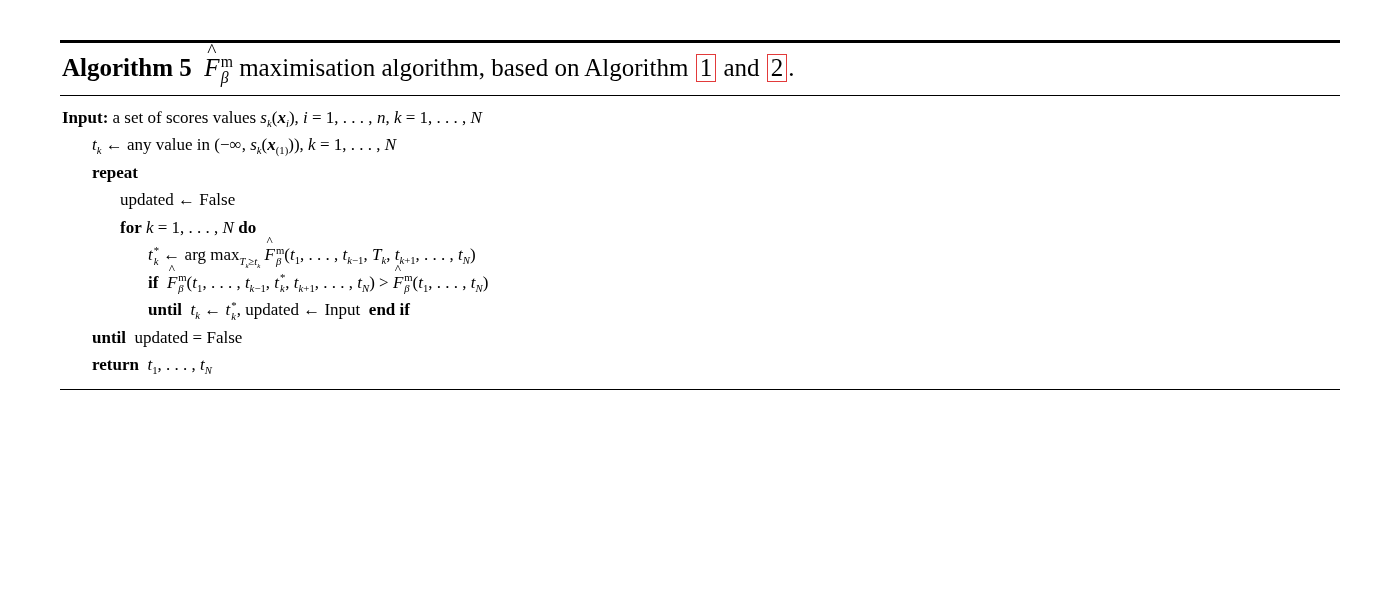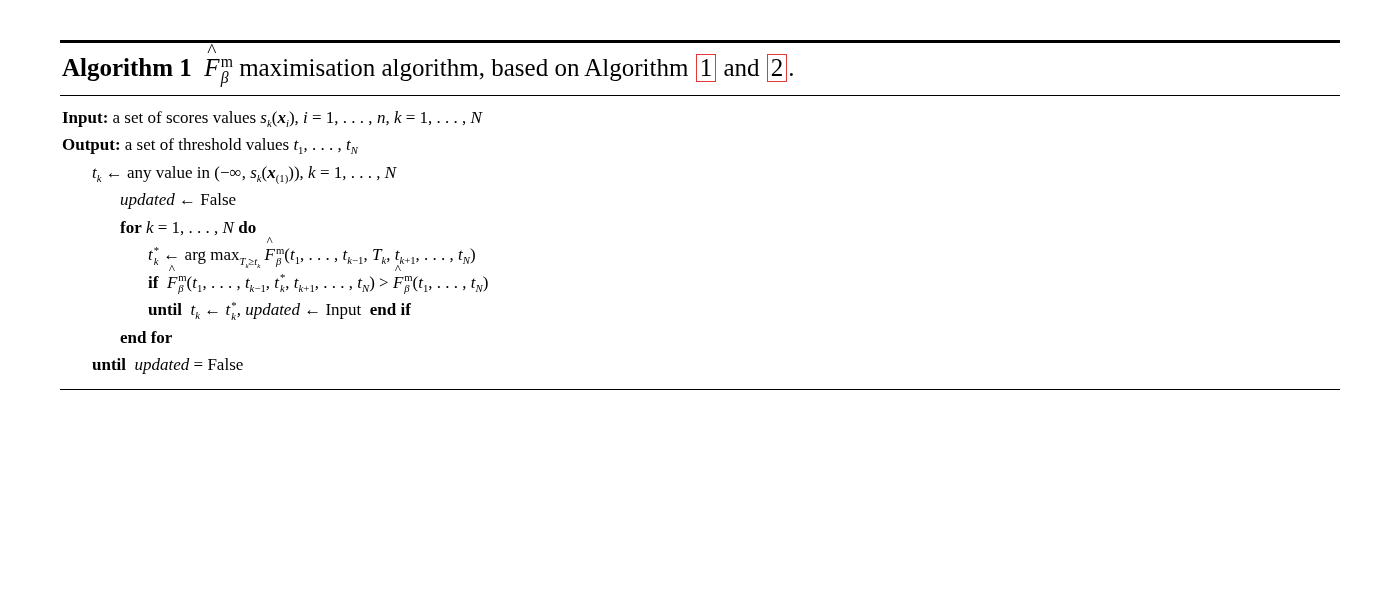--- a/index.html
+++ b/index.html
@@ -52,21 +52,21 @@
     font-size: 17px;
     line-height: 1.62;
   }
   .line {
     white-space: nowrap;
   }
   .ind1 { padding-left: 30px; }
   .ind2 { padding-left: 58px; }
   .ind3 { padding-left: 86px; }
   .kw { font-weight: bold; }
-  .it { font-style: italic; }
+  .it { }
   .mathit { font-style: italic; }
   .ref-box {
     display: inline-block;
     border: 1.5px solid #e23a3a;
     padding: 0 3px;
     line-height: 1.05;
     margin: 0 1px;
     vertical-align: baseline;
   }
   
@@ -100,48 +100,45 @@
 </style>
 </head>
 <body>
 
 <div class="page">
   <div class="algo">
 
     <div class="rule-top"></div>
 
     <div class="title-row">
-      <b>Algorithm 1</b>
+      <b>Algorithm 5</b>
       <span>
         &nbsp;<span class="hatwrap"><span class="hat">^</span><span class="mathit">F</span></span><span class="subsup"><span class="s1">m</span><span class="s2"><span class="mathit">β</span></span></span>
       </span><span> maximisation algorithm, based on Algorithm </span><span class="ref-box">1</span><span> and </span><span class="ref-box">2</span><span>.</span>
     </div>
 
     <div class="rule-mid"></div>
 
     <div class="body">
 
       <div class="line">
         <span class="kw">Input:</span>
         <span>
           a set of scores values <span class="mathit">s</span><sub><span class="mathit">k</span></sub>(<span class="bf mathit">x</span><sub><span class="mathit">i</span></sub>), <span class="mathit">i</span> = 1, . . . , <span class="mathit">n</span>, <span class="mathit">k</span> = 1, . . . , <span class="mathit">N</span>
         </span>
       </div>
 
-      <div class="line">
-        <span class="kw">Output:</span>
-        <span>
-          a set of threshold values <span class="mathit">t</span><sub>1</sub>, . . . , <span class="mathit">t</span><sub><span class="mathit">N</span></sub>
-        </span>
-      </div>
 
       <div class="line ind1">
         <span class="mathit">t</span><sub><span class="mathit">k</span></sub> ← any value in (−∞, <span class="mathit">s</span><sub><span class="mathit">k</span></sub>(<span class="bf mathit">x</span><sub>(1)</sub>)), <span class="mathit">k</span> = 1, . . . , <span class="mathit">N</span>
       </div>
 
+      <div class="line ind1">
+        <span class="kw">repeat</span>
+      </div>
 
       <div class="line ind2">
         <span class="it">updated</span> ← <span>False</span>
       </div>
 
       <div class="line ind2">
         <span class="kw">for</span>
         <span class="mathit">k</span> = 1, . . . , <span class="mathit">N</span>
         <span class="kw">do</span>
       </div>
@@ -158,27 +155,28 @@
         <span class="hatwrap"><span class="hat">^</span><span class="mathit">F</span></span><span class="subsup"><span class="s1">m</span><span class="s2"><span class="mathit">β</span></span></span>(<span class="mathit">t</span><sub>1</sub>, . . . , <span class="mathit">t</span><sub><span class="mathit">N</span></sub>)
       </div>
 
       <div class="line ind3">
         <span class="kw">until</span>&nbsp;
         <span class="mathit">t</span><sub><span class="mathit">k</span></sub> ← <span class="mathit">t</span><span class="subsup"><span class="s1">*</span><span class="s2"><span class="mathit">k</span></span></span>,
         <span class="it">updated</span> ← <span>Input</span>&nbsp;
         <span class="kw">end if</span>
       </div>
 
-      <div class="line ind2">
-        <span class="kw">end for</span>
-      </div>
 
       <div class="line ind1">
         <span class="kw">until</span>&nbsp;
         <span class="it">updated</span> = <span>False</span>
       </div>
 
+      <div class="line ind1">
+        <span class="kw">return</span>&nbsp;
+        <span class="mathit">t</span><sub>1</sub>, . . . , <span class="mathit">t</span><sub><span class="mathit">N</span></sub>
+      </div>
 
     </div>
 
     <div class="rule-bottom"></div>
   </div>
 </div>
 
 </body></html>

